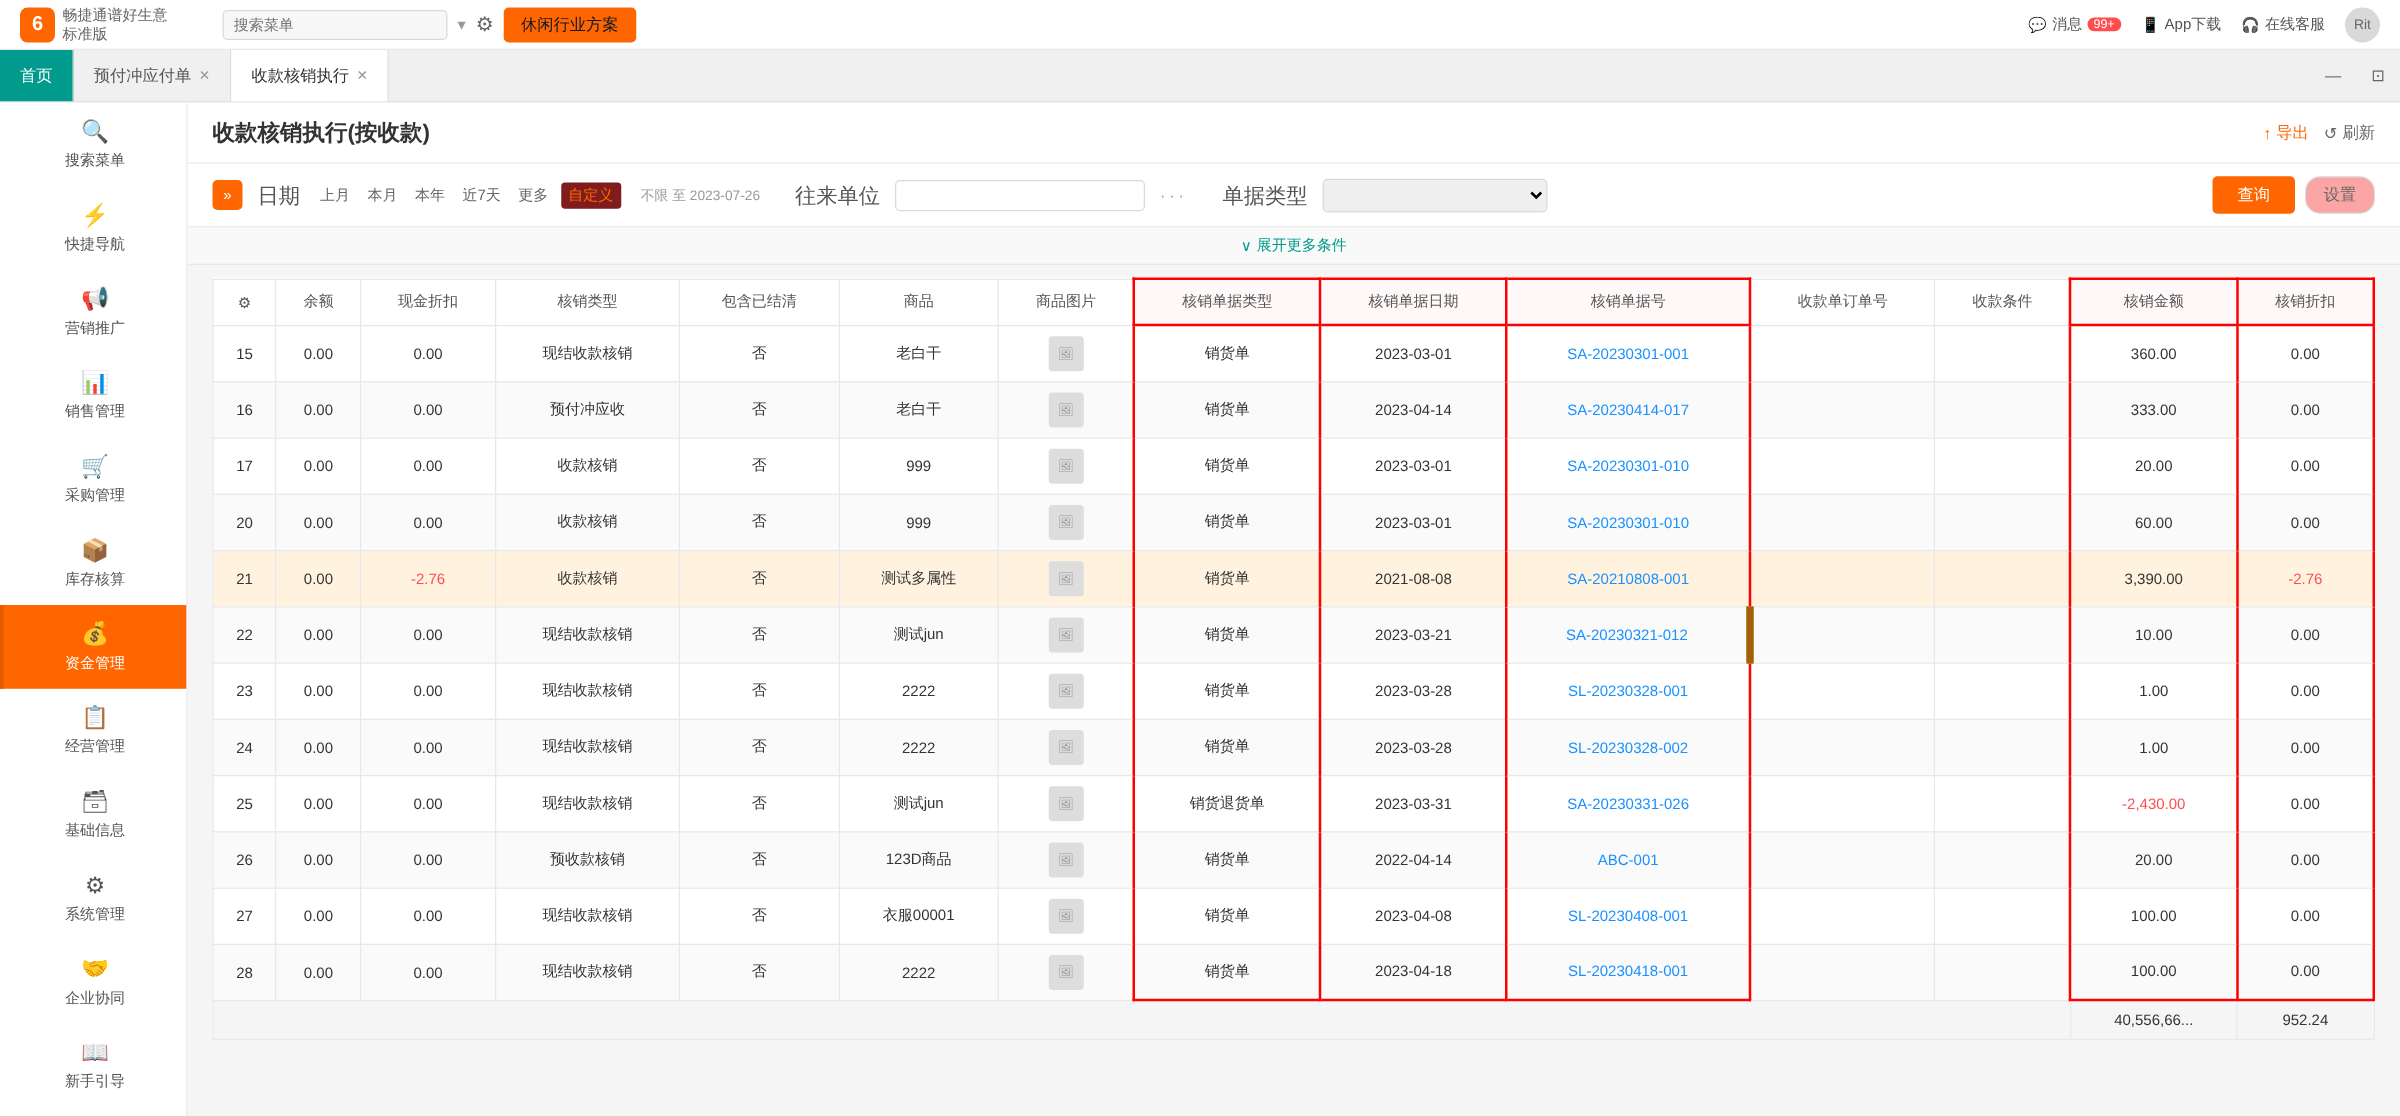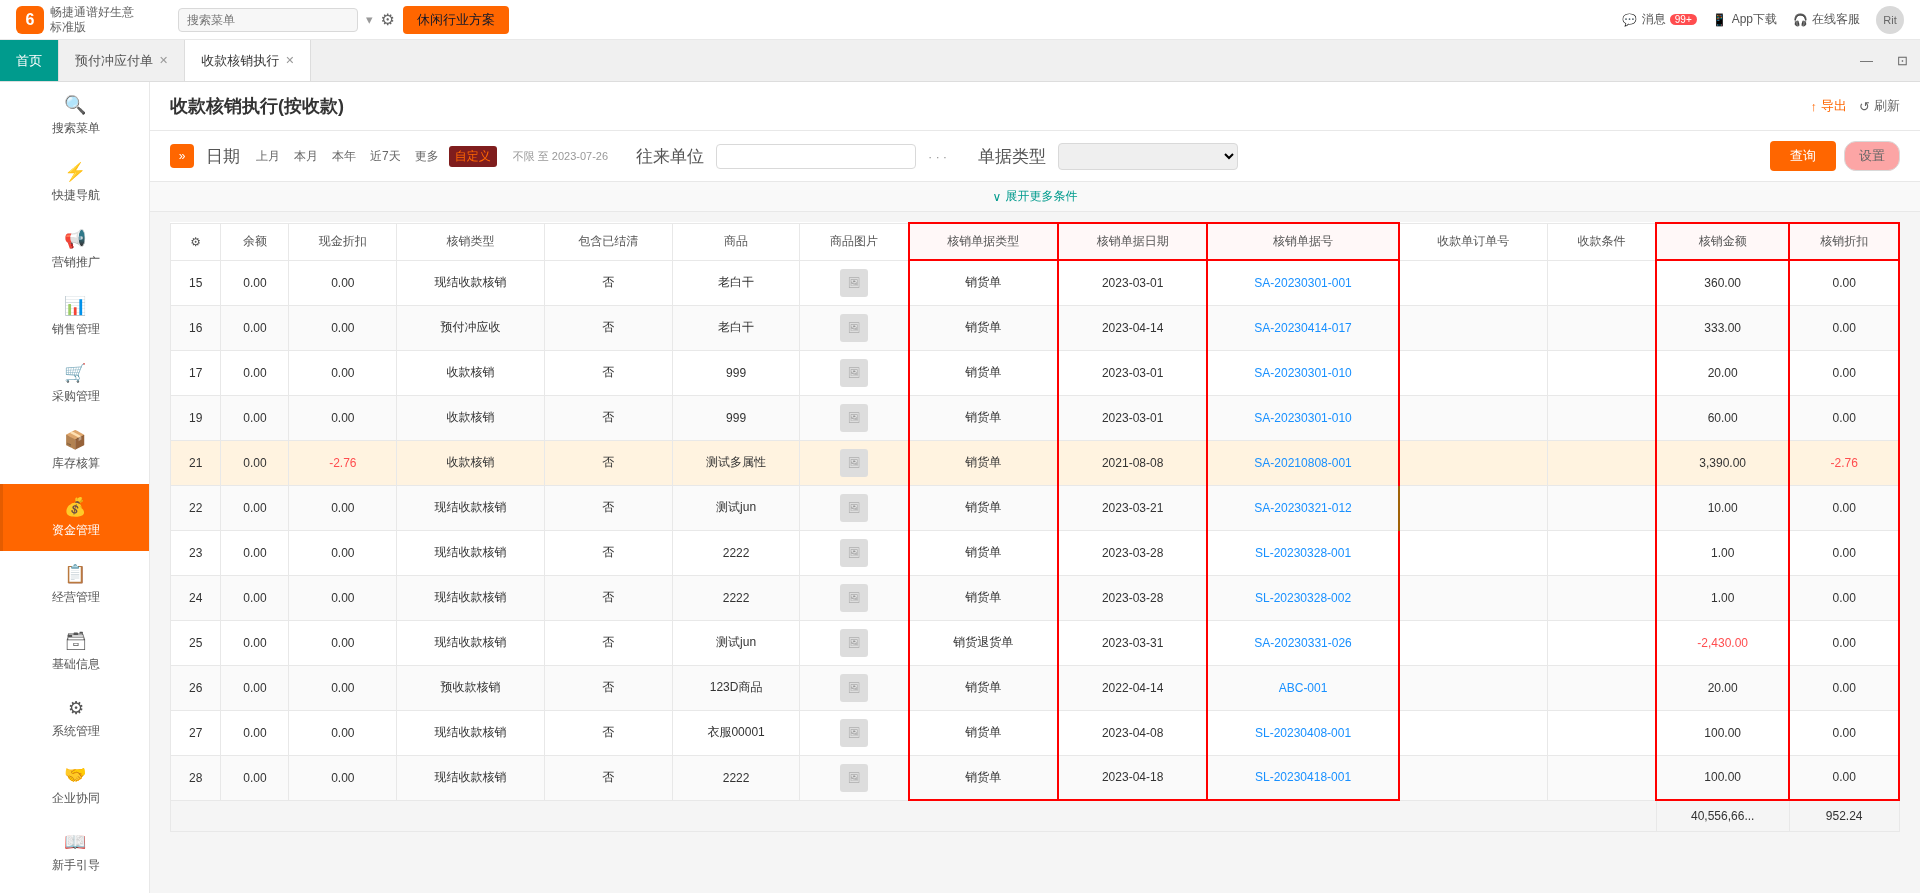--- a/index.html
+++ b/index.html
@@ -303,21 +303,21 @@
               </td>
       <td style="border-left:2px solid red; border-right:2px solid red;">销货单</td>
       <td style="border-left:2px solid red; border-right:2px solid red;">2023-03-01</td>
       <td style="border-left:2px solid red; border-right:2px solid red;"><a class="link-text" href="#">SA-20230301-010</a></td>
       <td></td>
       <td></td>
       <td style="border-left:2px solid red; border-right:2px solid red;" class="">20.00</td>
       <td style="border-left:2px solid red; border-right:2px solid red;" class="">0.00</td>
     </tr>
             <tr>
-      <td>19</td>
+      <td>20</td>
       <td>0.00</td>
       <td class="">0.00</td>
       <td>收款核销</td>
       <td>否</td>
       <td>999</td>
       <td>
                 <div style="width:28px;height:28px;background:#ddd;border-radius:3px;margin:auto;display:flex;align-items:center;justify-content:center;font-size:10px;color:#999;">🖼</div>
               </td>
       <td style="border-left:2px solid red; border-right:2px solid red;">销货单</td>
       <td style="border-left:2px solid red; border-right:2px solid red;">2023-03-01</td>
@@ -350,21 +350,21 @@
       <td>0.00</td>
       <td class="">0.00</td>
       <td>现结收款核销</td>
       <td>否</td>
       <td>测试jun</td>
       <td>
                 <div style="width:28px;height:28px;background:#ddd;border-radius:3px;margin:auto;display:flex;align-items:center;justify-content:center;font-size:10px;color:#999;">🖼</div>
               </td>
       <td style="border-left:2px solid red; border-right:2px solid red;">销货单</td>
       <td style="border-left:2px solid red; border-right:2px solid red;">2023-03-21</td>
-      <td style="border-left:2px solid red; border-right:2px solid #a16207;"><a class="link-text" href="#">SA-20230321-012</a></td>
+      <td style="border-left:2px solid red; border-right:6px solid #a16207;"><a class="link-text" href="#">SA-20230321-012</a></td>
       <td></td>
       <td></td>
       <td style="border-left:2px solid red; border-right:2px solid red;" class="">10.00</td>
       <td style="border-left:2px solid red; border-right:2px solid red;" class="">0.00</td>
     </tr>
             <tr>
       <td>23</td>
       <td>0.00</td>
       <td class="">0.00</td>
       <td>现结收款核销</td>

